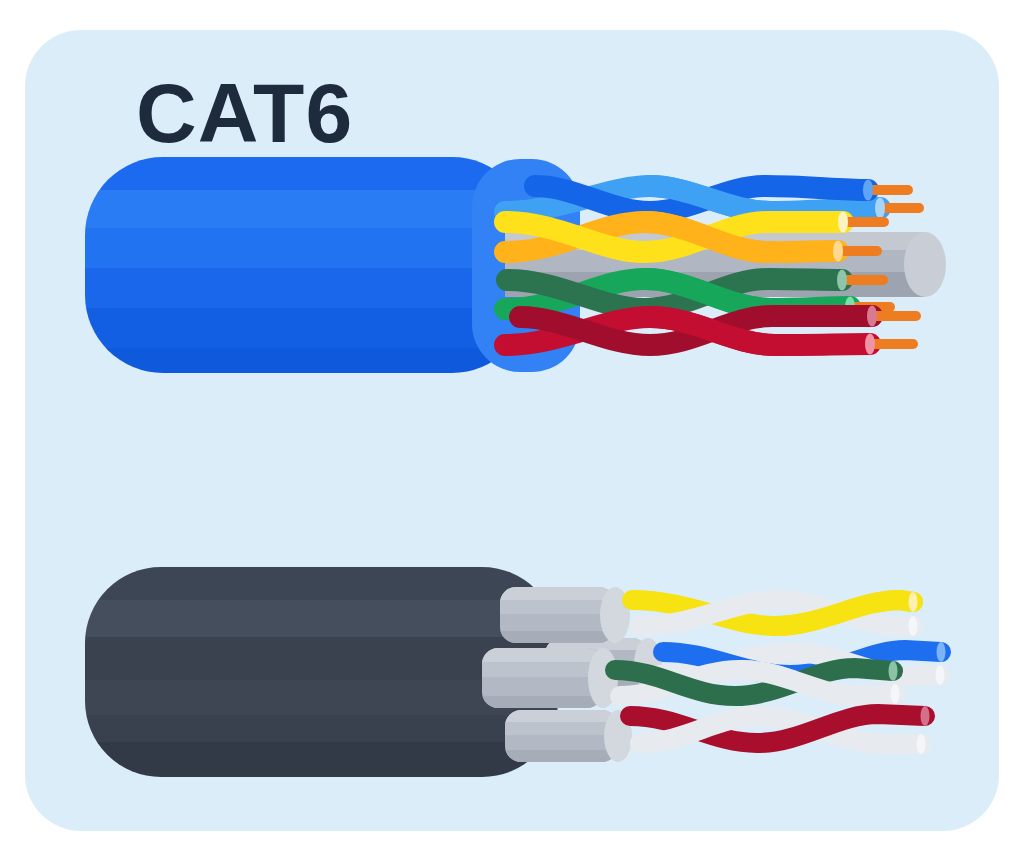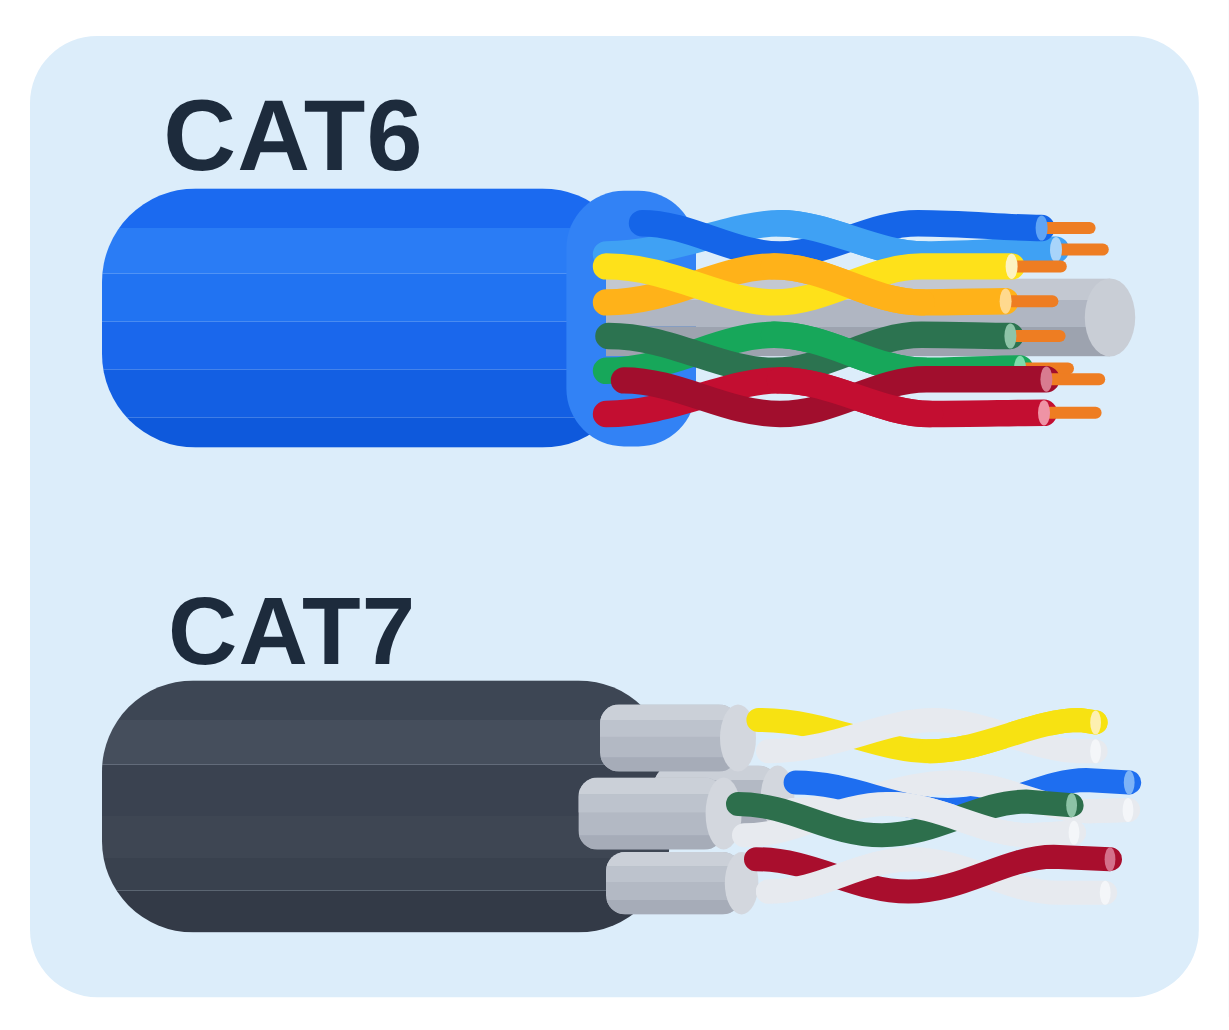--- a/index.html
+++ b/index.html
@@ -231,14 +231,13 @@
         <path class="w c7w white" d="M640,743 C686,743 716,716 760,716 C805,716 840,744 882,744 L921,744"></path>
         <path class="w c7w c7red" d="M630,716 C678,716 712,743 757,743 C802,743 838,714 878,714 L925,716"></path>
         <path class="w c7w white" d="M640,743 C686,743 716,716 760,716"></path>
         <ellipse cx="925" cy="716" rx="4.5" ry="10" fill="var(--cap-c7-red,#d4708a)"></ellipse>
         <ellipse cx="921" cy="744" rx="4.5" ry="10" fill="var(--cap-white,#f4f6f9)"></ellipse>
       </g>
     </g>
   </svg>
 
   <div id="cat6-title" class="cable-title">CAT6</div>
-  <div id="cat7-title" class="cable-title">CAT7</div>
 </div>
 
 </body></html>

